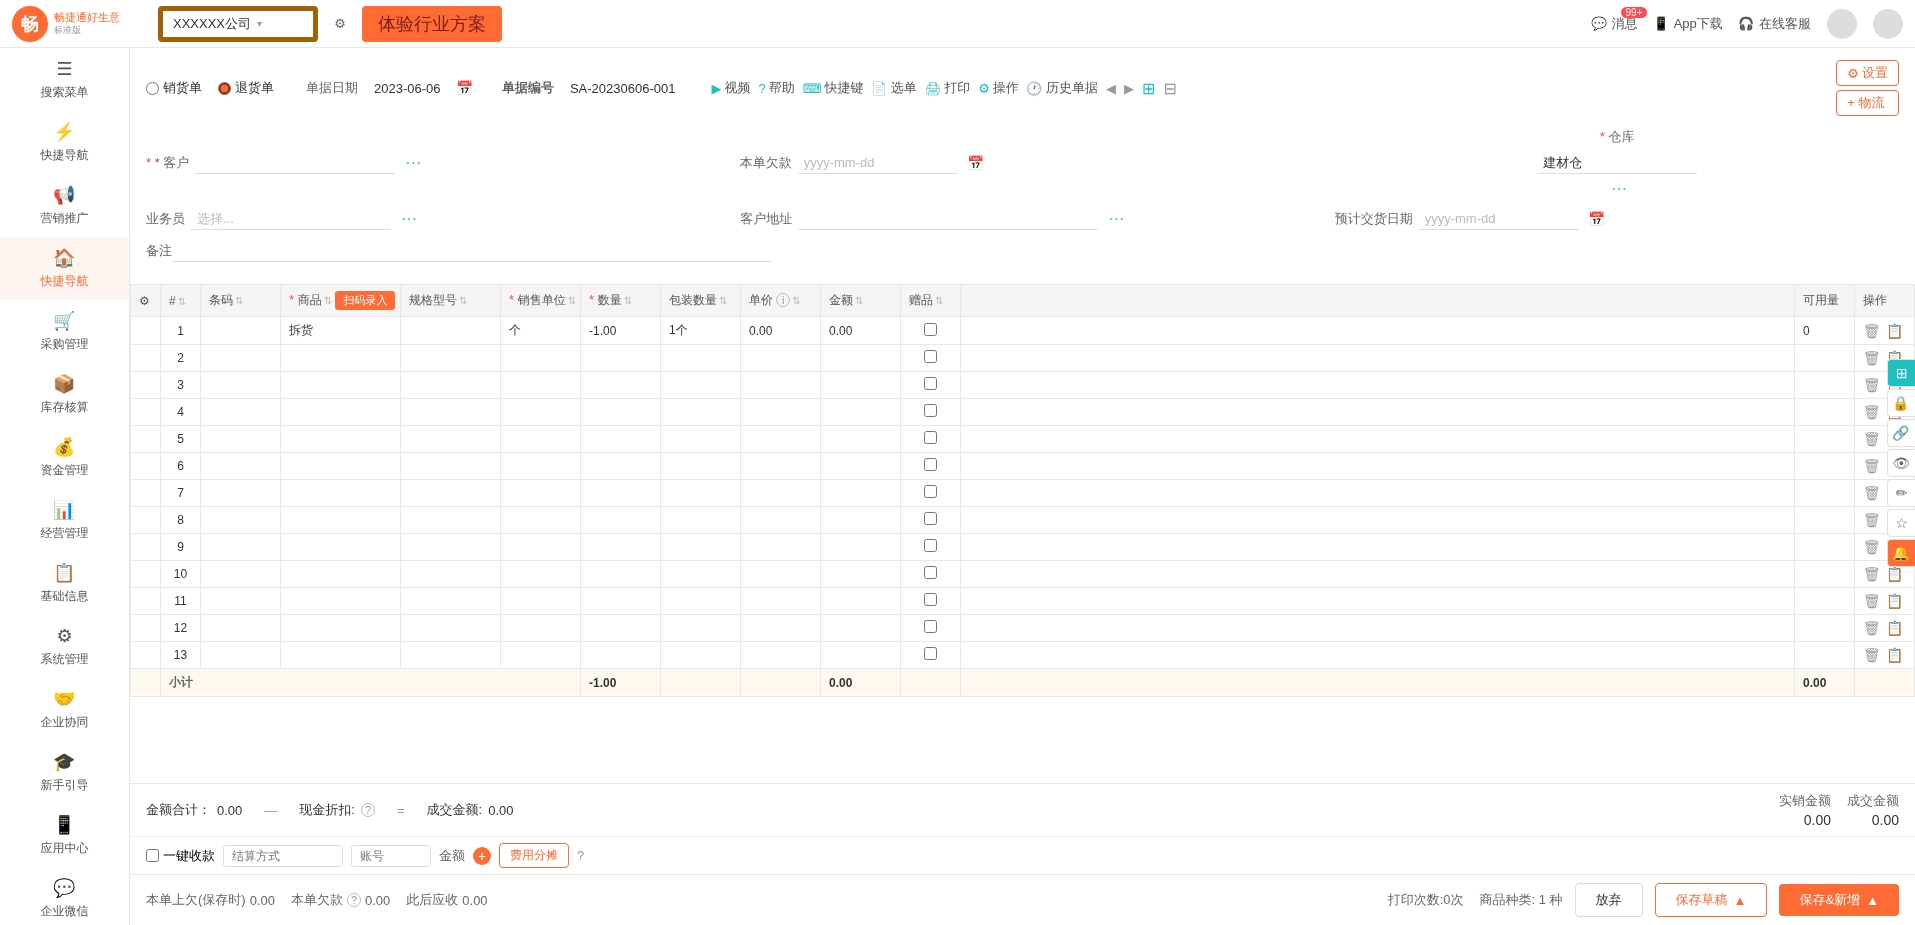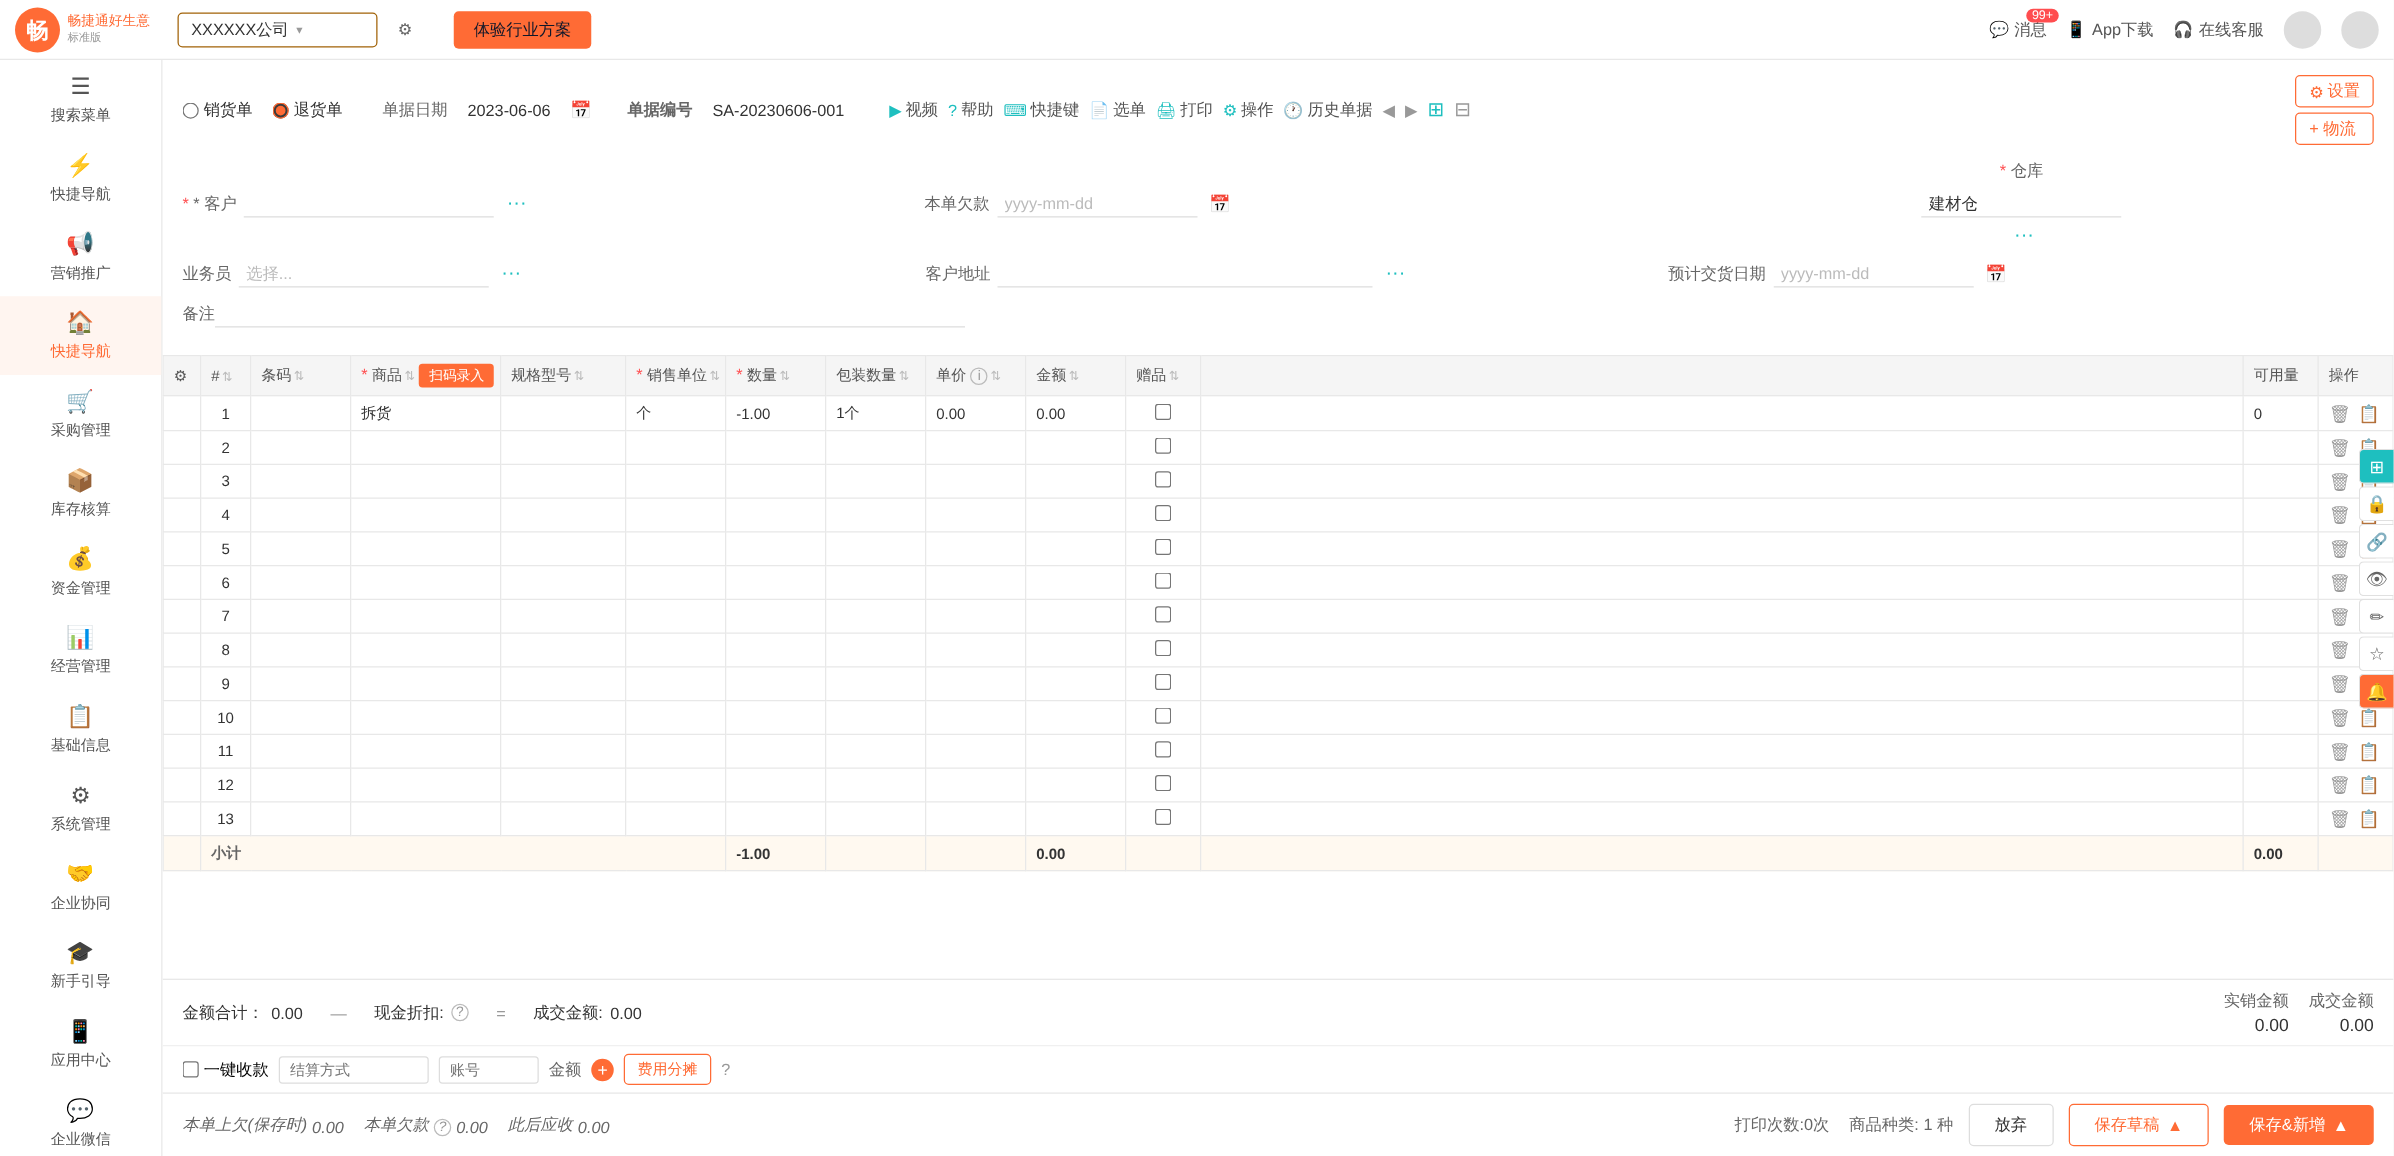--- a/index.html
+++ b/index.html
@@ -4,25 +4,25 @@
   <style>
     * { box-sizing: border-box; margin: 0; padding: 0; font-family: 'Microsoft YaHei', Arial, sans-serif; font-size: 13px; }
     body { background: #f5f5f5; overflow: hidden; width: 1915px; height: 925px; display: flex; flex-direction: column; }
 
     
     .top-bar { height: 48px; background: #fff; display: flex; align-items: center; padding: 0 12px; border-bottom: 1px solid #e8e8e8; flex-shrink: 0; }
     .logo-area { display: flex; align-items: center; gap: 6px; width: 130px; }
     .logo-icon { width: 36px; height: 36px; background: #ff6b35; border-radius: 50%; display: flex; align-items: center; justify-content: center; color: white; font-size: 18px; font-weight: bold; }
     .logo-text { font-size: 11px; color: #ff6b35; line-height: 1.3; }
     .logo-badge { font-size: 9px; color: #999; }
-    .company-selector { display: flex; align-items: center; gap: 6px; border: 1px solid #a16207; border-radius: 4px; padding: 4px 10px; cursor: pointer; min-width: 160px; margin-left: 0; }
+    .company-selector { display: flex; align-items: center; gap: 6px; border: 5px solid #a16207; border-radius: 4px; padding: 4px 10px; cursor: pointer; min-width: 160px; margin-left: 16px; }
     .company-name { font-size: 13px; color: #333; }
     .dropdown-arrow { color: #999; font-size: 10px; }
     .settings-btn { width: 28px; height: 28px; display: flex; align-items: center; justify-content: center; color: #666; margin-left: 8px; cursor: pointer; }
-    .trial-btn { background: #ff6b35; color: #0f172a; border: none; border-radius: 4px; padding: 6px 16px; cursor: pointer; font-size: 13px; margin-left: 25px; }
+    .trial-btn { background: #ff6b35; color: #7f1d1d; border: none; border-radius: 4px; padding: 6px 16px; cursor: pointer; font-size: 18px; margin-left: 8px; }
     .top-right { margin-left: auto; display: flex; align-items: center; gap: 16px; }
     .top-right-item { display: flex; align-items: center; gap: 4px; color: #555; cursor: pointer; font-size: 12px; position: relative; }
     .badge { background: #ff4d4f; color: white; border-radius: 8px; padding: 0 5px; font-size: 10px; position: absolute; top: -8px; right: -10px; }
     .avatar { width: 30px; height: 30px; border-radius: 50%; background: #ddd; }
 
     
     .main-layout { display: flex; flex: 1; overflow: hidden; }
 
     
     .sidebar { width: 130px; background: #fff; border-right: 1px solid #e8e8e8; display: flex; flex-direction: column; flex-shrink: 0; }
@@ -103,21 +103,21 @@
     .expense-btn { border: 1px solid #ff6b35; color: #ff6b35; background: white; border-radius: 4px; padding: 3px 10px; font-size: 12px; cursor: pointer; }
     .add-btn { background: #ff6b35; color: white; border: none; border-radius: 50%; width: 18px; height: 18px; cursor: pointer; font-size: 14px; display: flex; align-items: center; justify-content: center; }
     .help-icon { color: #999; cursor: pointer; }
     .right-summary { margin-left: auto; display: flex; gap: 16px; font-size: 13px; }
     .right-summary-item { display: flex; flex-direction: column; align-items: flex-end; gap: 2px; color: #666; }
     .right-summary-value { color: #333; font-size: 14px; }
 
     
     .footer-bar { display: flex; align-items: center; padding: 8px 16px; background: #fff; border-top: 1px solid #e8e8e8; flex-shrink: 0; }
     .footer-info { display: flex; gap: 16px; font-size: 12px; color: #666; }
-    .footer-info-item { display: flex; align-items: flex-end; gap: 4px; font-style: italic; }
+    .footer-info-item { display: flex; align-items: center; gap: 4px; }
     .footer-actions { margin-left: auto; display: flex; align-items: center; gap: 12px; }
     .product-count { font-size: 12px; color: #666; display: flex; align-items: center; gap: 4px; }
     .abandon-btn { border: 1px solid #ddd; background: white; color: #333; border-radius: 4px; padding: 7px 20px; cursor: pointer; font-size: 13px; }
     .save-draft-btn { border: 1px solid #ff6b35; background: white; color: #ff6b35; border-radius: 4px; padding: 7px 20px; cursor: pointer; font-size: 13px; display: flex; align-items: center; gap: 6px; }
     .save-new-btn { background: #ff6b35; color: white; border: none; border-radius: 4px; padding: 7px 20px; cursor: pointer; font-size: 13px; display: flex; align-items: center; gap: 6px; }
 
     
     .right-float { position: fixed; right: 0; top: 50%; transform: translateY(-50%); display: flex; flex-direction: column; gap: 2px; z-index: 100; }
     .float-btn { width: 28px; height: 28px; background: #fff; border: 1px solid #e0e0e0; border-right: none; border-radius: 4px 0 0 4px; display: flex; align-items: center; justify-content: center; cursor: pointer; color: #666; font-size: 14px; }
     .float-btn.active { background: #1ebfbf; color: white; }

